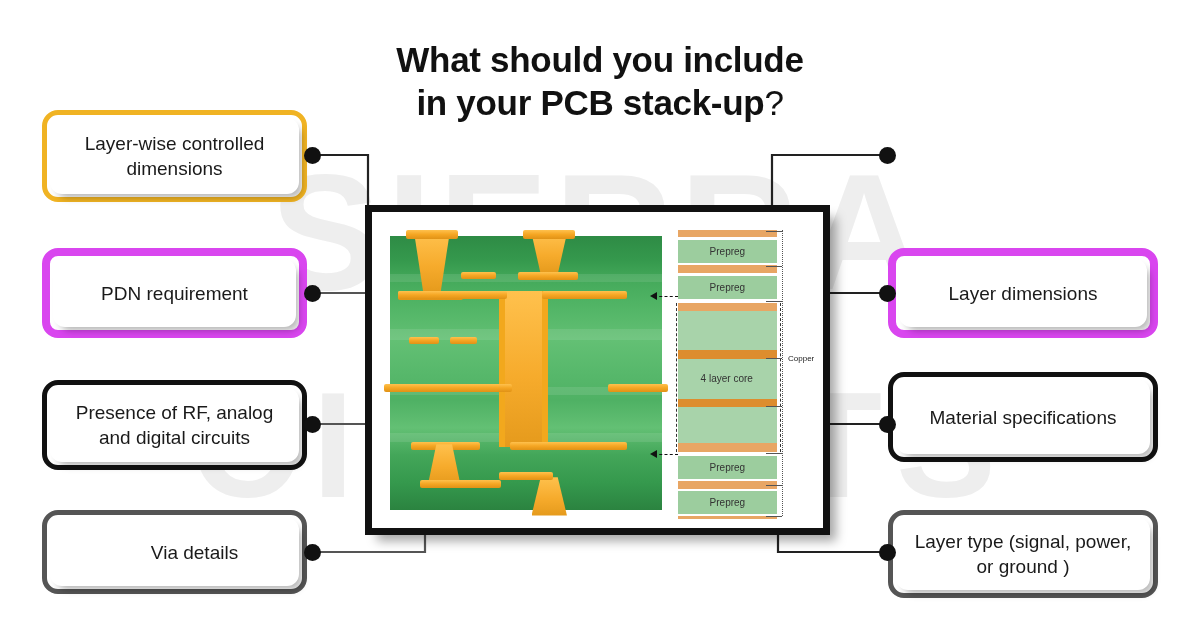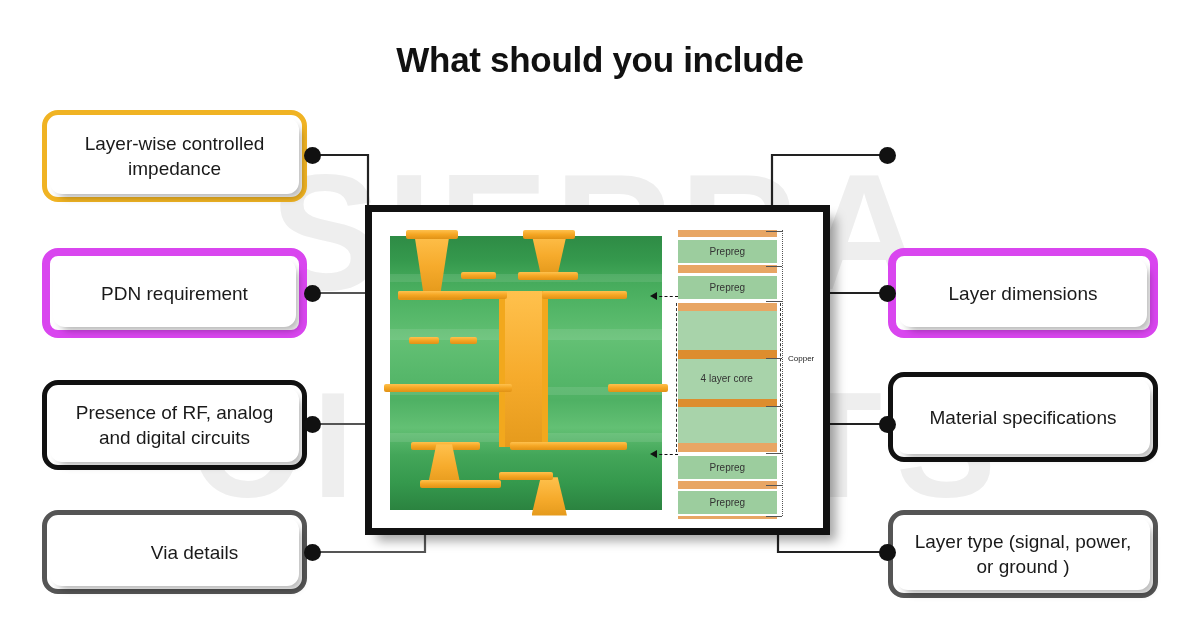--- a/index.html
+++ b/index.html
@@ -218,20 +218,23 @@
 
 <div id="canvas">
 
   <div id="watermark">
     <div class="wm-line" id="wm-top">SIERRA</div>
     <div class="wm-line" id="wm-bottom">CIRCUITS</div>
   </div>
 
   <div id="title">
     <div>What should you include</div>
+    <div>
+      <span>in your PCB stack-up</span><span class="q">?</span>
+    </div>
   </div>
 
   <svg id="connectors" width="1200" height="628">
 
     <path d="M 312 155 H 368 V 210" stroke="#222" stroke-width="2.2" fill="none"></path>
 
     <path d="M 312 293 H 372" stroke="#555" stroke-width="2.2" fill="none"></path>
 
     <path d="M 312 424 H 372" stroke="#555" stroke-width="2.2" fill="none"></path>
 
@@ -246,21 +249,21 @@
   <div class="dot" style="left:304px; top:147px;"></div>
   <div class="dot" style="left:304px; top:285px;"></div>
   <div class="dot" style="left:304px; top:416px;"></div>
   <div class="dot" style="left:304px; top:544px;"></div>
   <div class="dot" style="left:879px; top:147px;"></div>
   <div class="dot" style="left:879px; top:285px;"></div>
   <div class="dot" style="left:879px; top:416px;"></div>
   <div class="dot" style="left:879px; top:544px;"></div>
 
   <div class="box yellow" style="left:42px; top:110px; width:265px; height:92px;">
-    <span class="box-inner">Layer-wise controlled impedance</span>
+    <span class="box-inner">Layer-wise controlled dimensions</span>
   </div>
 
   <div class="box red" style="left:42px; top:248px; width:265px; height:90px;">
     <span class="box-inner">PDN requirement</span>
   </div>
 
   <div class="box black" style="left:42px; top:380px; width:265px; height:90px;">
     <span class="box-inner">Presence of RF, analog and digital circuits</span>
   </div>
 

